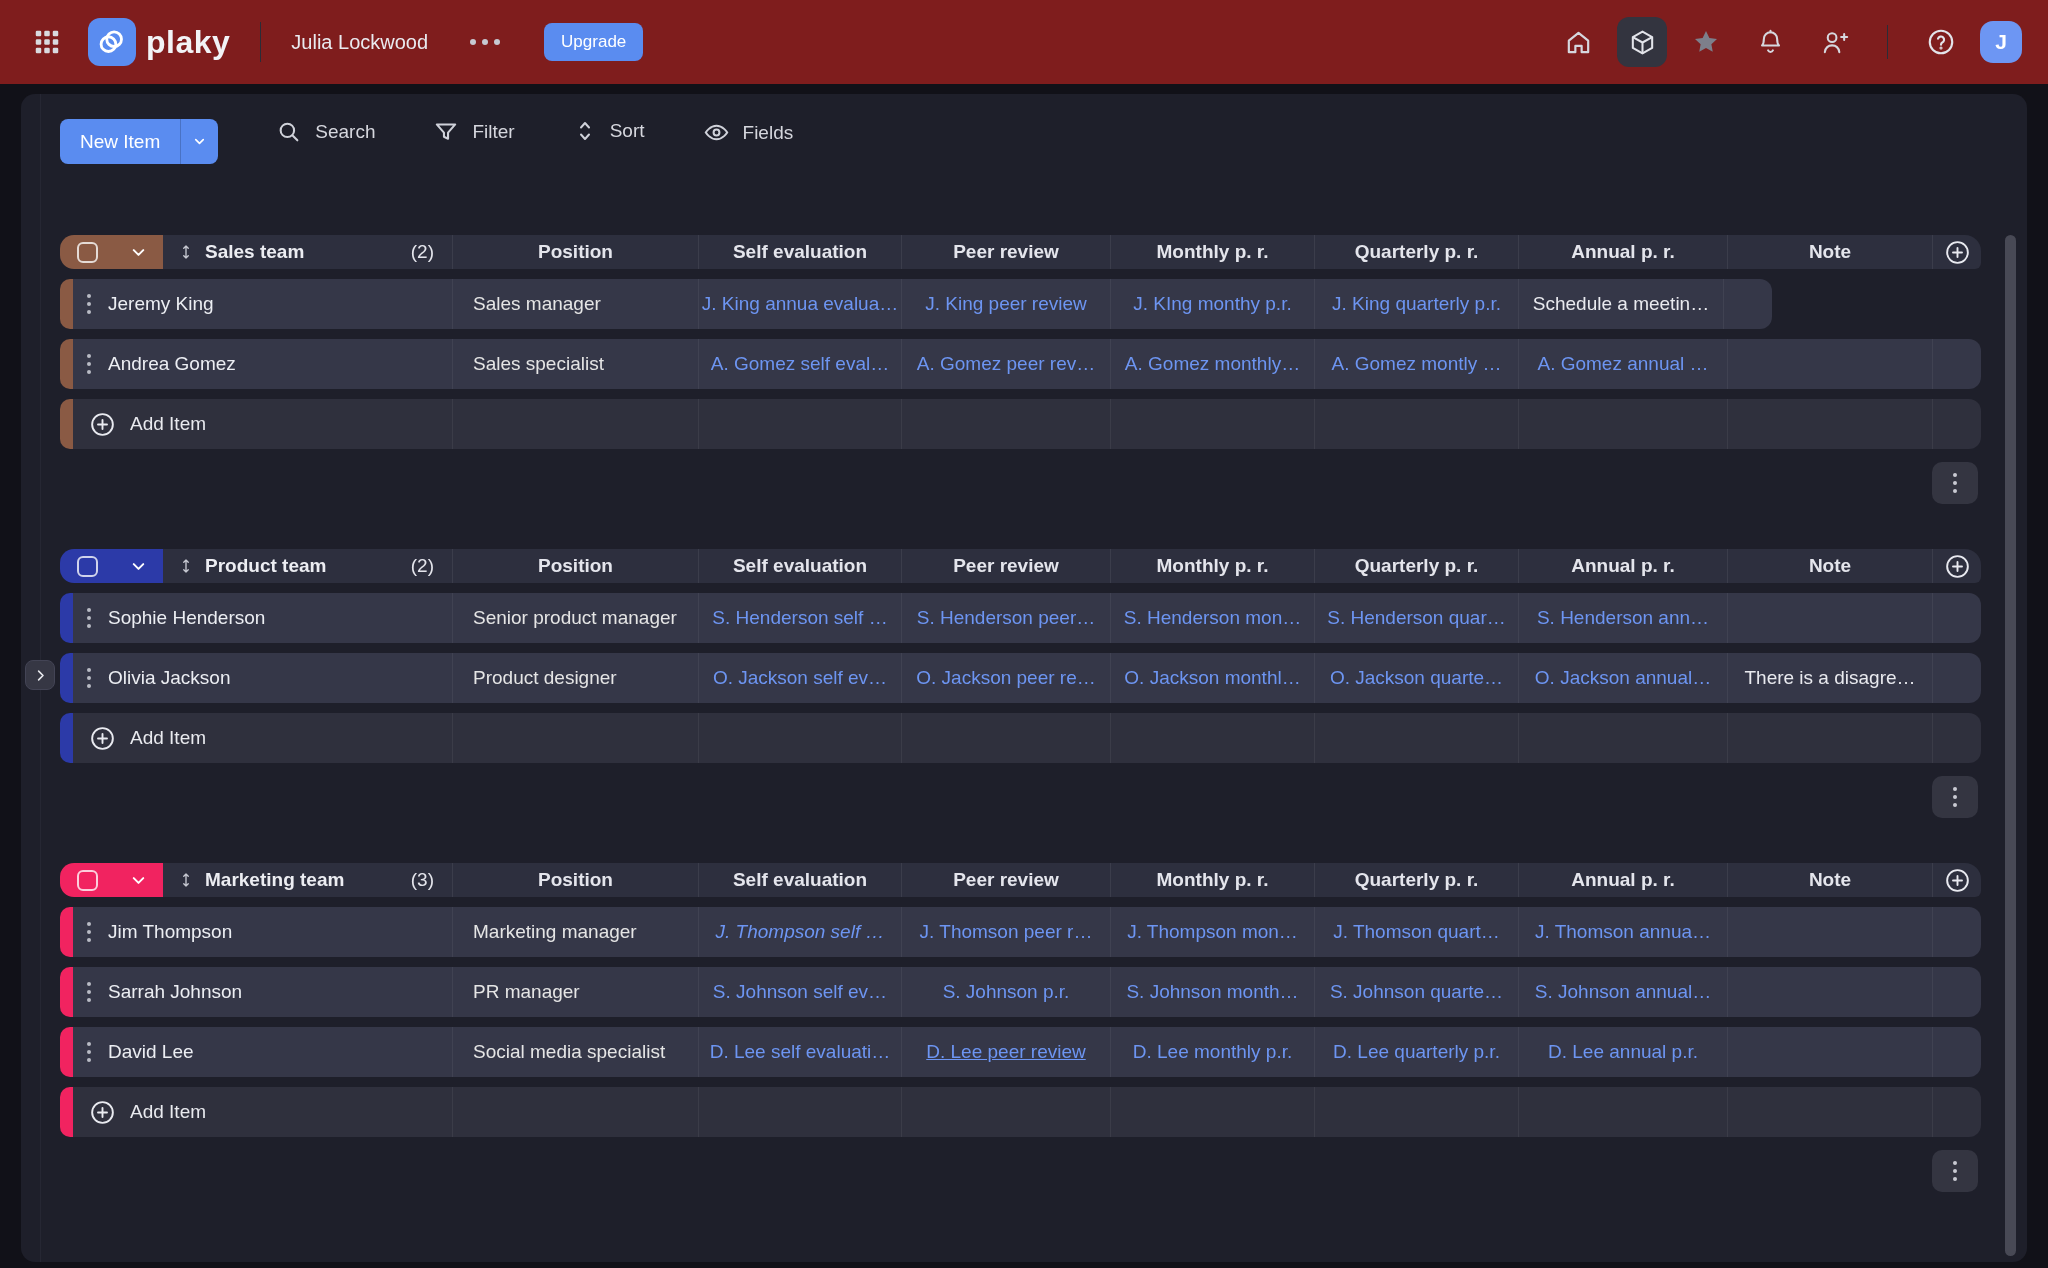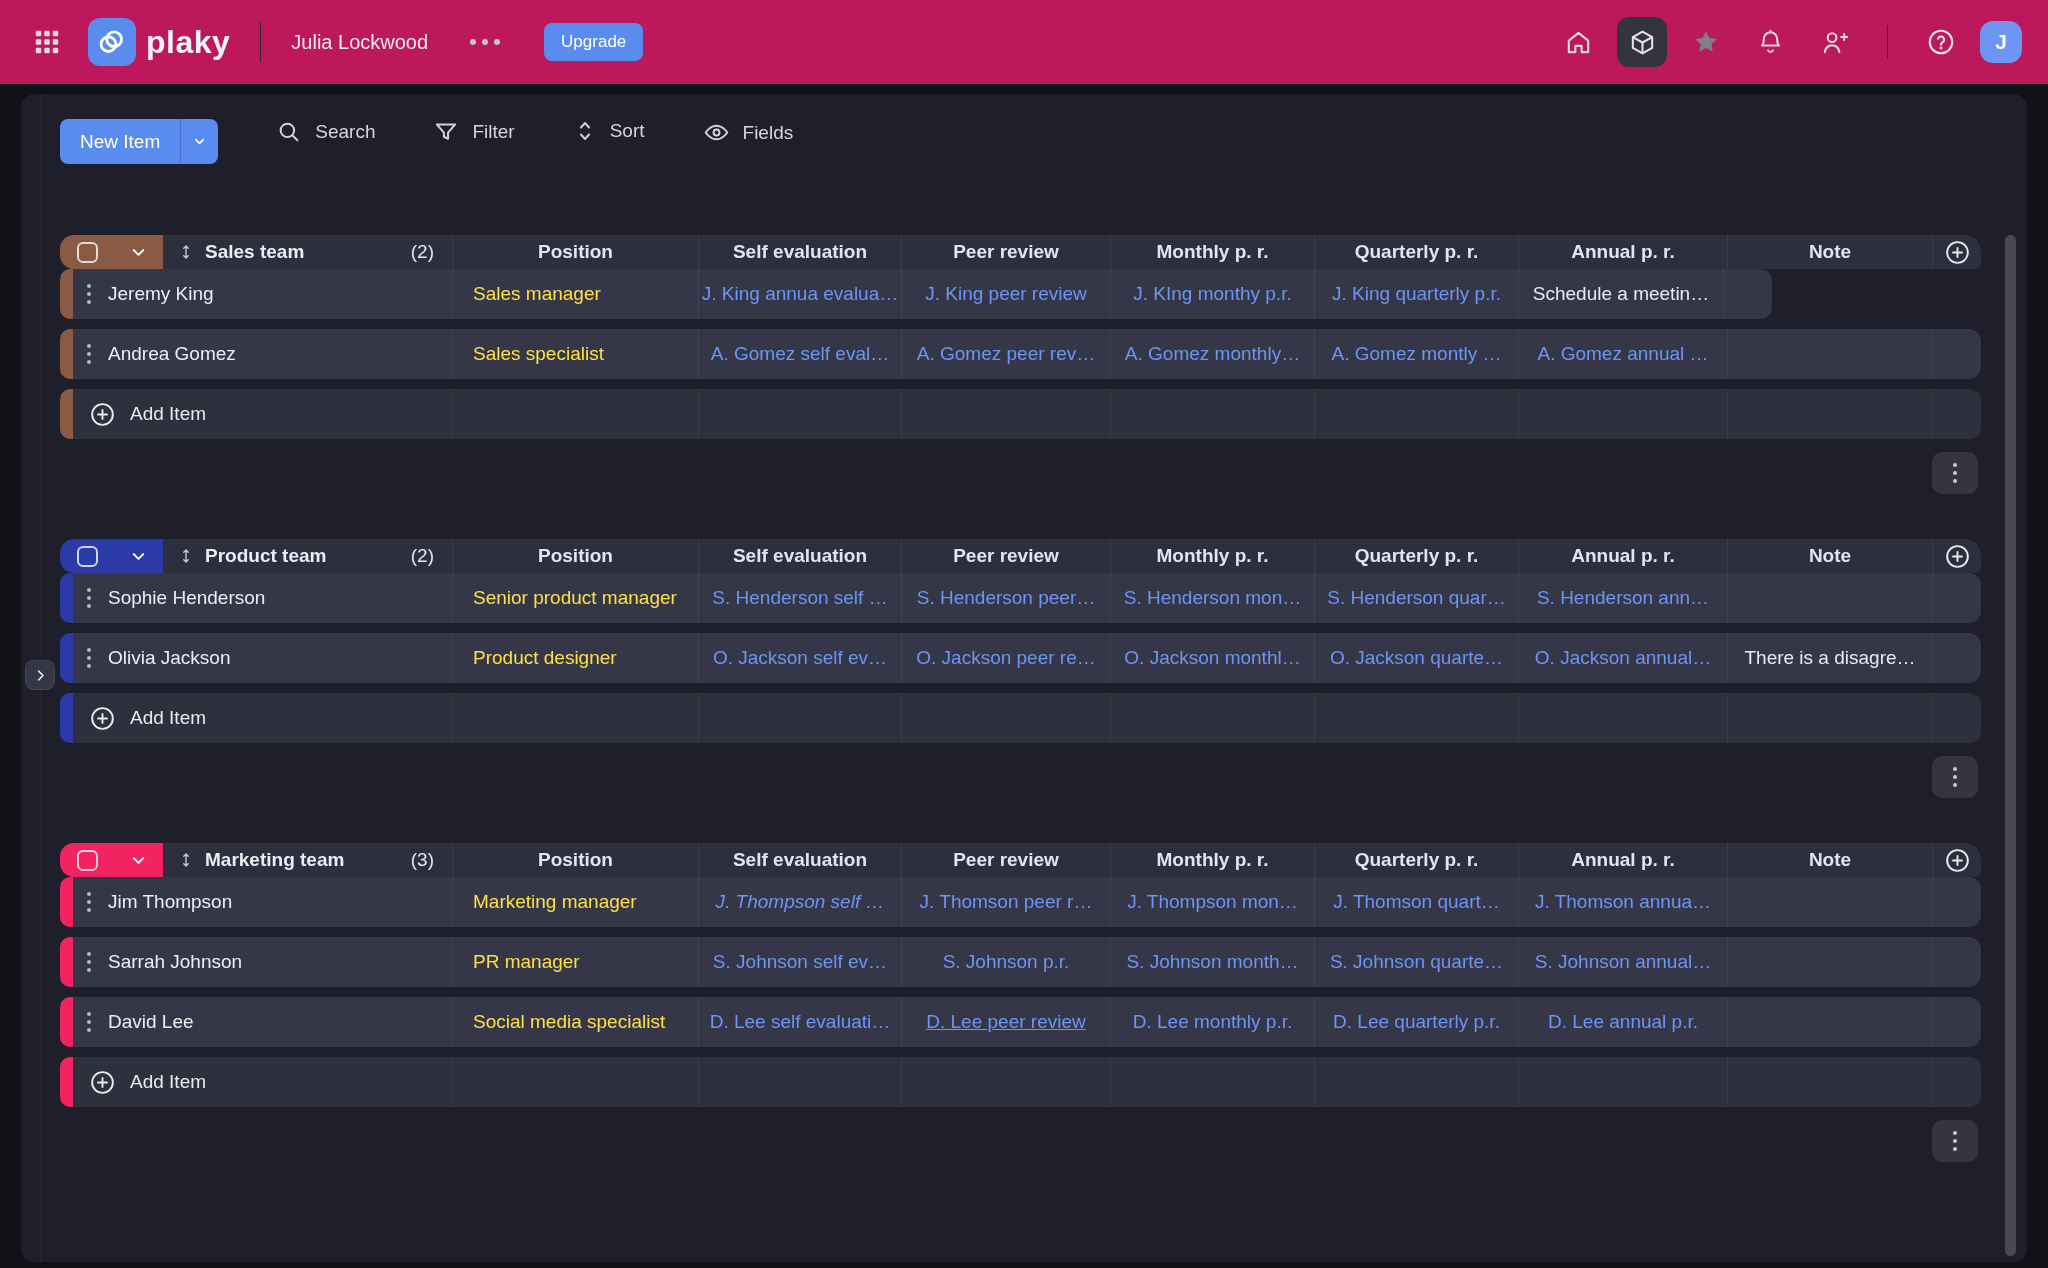--- a/index.html
+++ b/index.html
@@ -6,21 +6,21 @@
   html,body { width:2048px; height:1268px; overflow:hidden; }
   body {
     background:#111118;
     font-family:"Liberation Sans", sans-serif;
     color:#e8e9ee;
     position:relative;
   }
 
   
   .topbar {
-    height:84px; background:#be185d;
+    height:84px; background:#7f1d1d;
     display:flex; align-items:center;
     padding:0 26px 0 30px; gap:0;
   }
   .tb-left { display:flex; align-items:center; }
   .apps-grid { width:34px; height:34px; display:flex; align-items:center; justify-content:center; cursor:pointer; }
   .logo-badge {
     width:48px; height:48px; border-radius:12px; background:#5a8cf0;
     display:flex; align-items:center; justify-content:center; margin-left:24px;
   }
   .wordmark { font-size:32px; font-weight:bold; color:#f2f3f6; margin-left:10px; letter-spacing:.5px; }
@@ -68,21 +68,21 @@
   .new-item-caret {
     width:38px; display:flex; align-items:center; justify-content:center;
     border-left:1px solid rgba(0,0,0,.18);
   }
   .tool-item { display:flex; align-items:center; gap:13px; margin-left:58px; font-size:19px; color:#d6d7de; cursor:pointer; }
 
   
   .groups { margin:71px 0 0 39px; width:1921px; }
   .group { margin-bottom:0; }
 
-  .g-header { display:flex; height:34px; }
+  .g-header { display:flex; height:34px; margin-bottom:10px; }
   .g-handle {
     width:103px; border-radius:14px 0 0 14px; flex:none;
     display:flex; align-items:center; justify-content:space-between; padding:0 15px 0 17px;
   }
   .g-checkbox { width:21px; height:21px; border:2px solid rgba(255,255,255,.78); border-radius:6px; cursor:pointer; }
   .g-chev { display:flex; cursor:pointer; }
   .g-title-cell {
     width:290px; flex:none; background:#2d2f3e; display:flex; align-items:center;
     padding:0 18px 0 14px; gap:10px; border-right:1px solid rgba(255,255,255,.07);
   }
@@ -99,21 +99,21 @@
   }
 
   .d-row { display:flex; height:50px; margin-bottom:10px; }
   .d-strip { width:13px; flex:none; border-radius:10px 0 0 10px; }
   .d-cell {
     flex:none; background:#353748; display:flex; align-items:center;
     border-right:1px solid rgba(255,255,255,.06);
     font-size:19px; white-space:nowrap; overflow:hidden;
   }
   .d-name { width:380px; gap:17px; padding:0 10px 0 14px; color:#eceef3; cursor:pointer; }
-  .d-pos  { width:246px; padding:6px 20px; color:#fde047; cursor:pointer; }
+  .d-pos  { width:246px; padding:6px 20px; color:#e5e5e5; cursor:pointer; }
   .d-link { justify-content:center; color:#6d95f2; cursor:pointer; padding:0 8px; }
   .d-note { width:205px; justify-content:center; color:#e9eaef; cursor:pointer; padding:0 8px; }
   .d-end  { width:48px; border-right:none; border-radius:0 12px 12px 0; }
   .kebab { display:flex; flex-direction:column; gap:4px; cursor:pointer; flex:none; }
   .kebab span { width:4px; height:4px; border-radius:50%; background:#b9bbc5; }
 
   .add-row .d-cell { background:#2f303d; }
   .add-label { font-size:19px; color:#e9eaef; }
   .add-first { gap:14px; padding-left:16px; cursor:pointer; }
 

